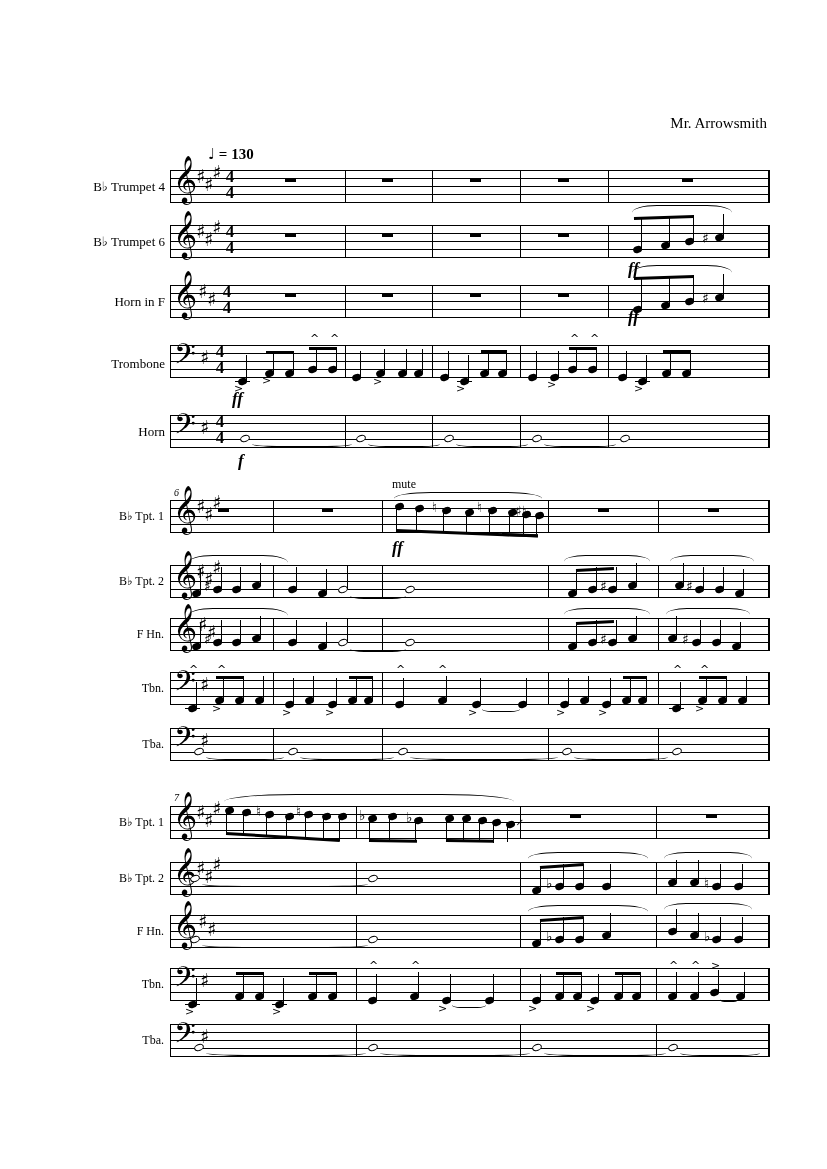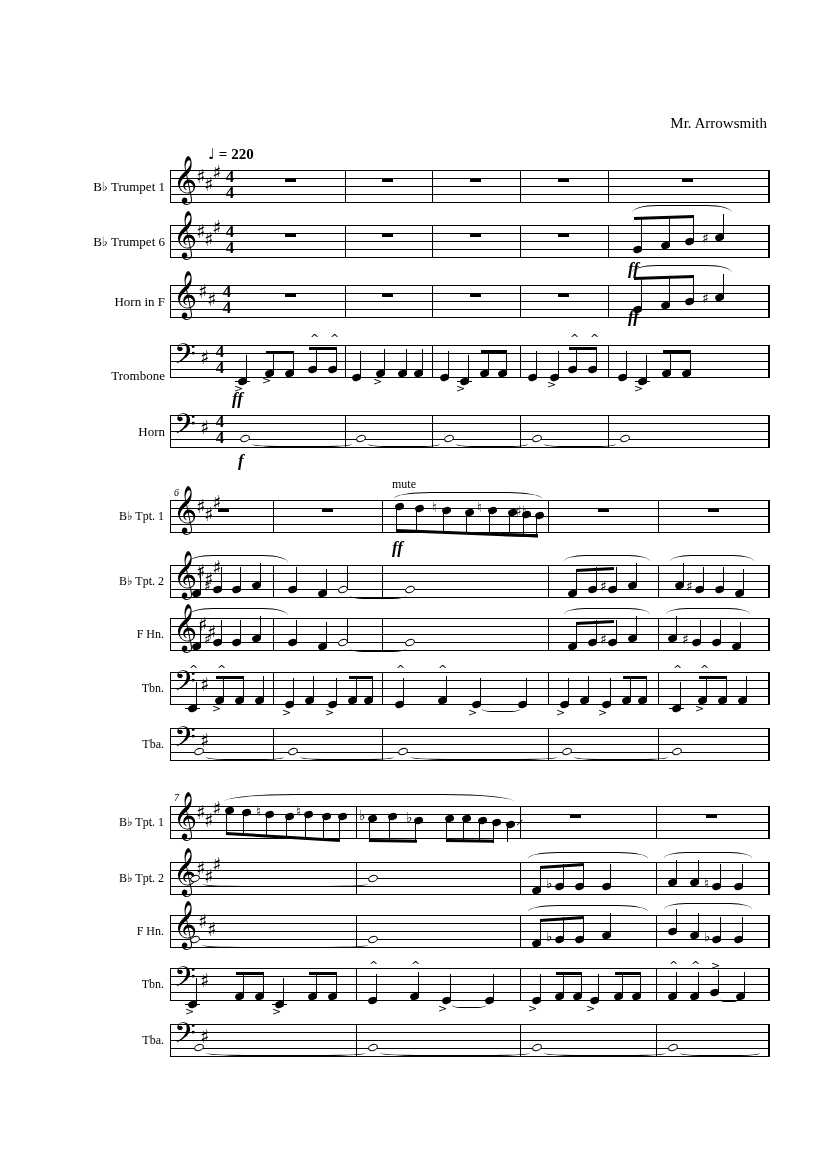--- a/index.html
+++ b/index.html
@@ -59,32 +59,32 @@
 <body>
 
 <div class="page">
 
   <div class="composer">Mr. Arrowsmith</div>
 
   <div class="system" style="top:0;">
 
     <div class="tempo" style="left:208px;top:145px;">
       <span class="note">♩</span>
-      <span>= 220</span>
+      <span>= 130</span>
     </div>
 
     <div class="staffrow" style="top:170px;">
       <div class="lines">
           <i></i>
           <i></i>
           <i></i>
           <i></i>
           <i></i>
         </div>
-      <div class="instname" style="left:-125px;top:9px;width:120px;">B♭ Trumpet 1</div>
+      <div class="instname" style="left:-125px;top:9px;width:120px;">B♭ Trumpet 4</div>
       <div class="clef treble" style="left:3px;">𝄞</div>
       <div class="keysig" style="left:26px;top:-3px;">♯</div>
       <div class="keysig" style="left:34px;top:5px;">♯</div>
       <div class="keysig" style="left:42px;top:-7px;">♯</div>
       <div class="timesig" style="left:53px;top:-1px;width:14px;">4</div>
       <div class="timesig" style="left:53px;top:15px;width:14px;">4</div>
       <div class="barline" style="left:0px;"></div>
       <div class="barline" style="left:175px;"></div>
       <div class="barline" style="left:262px;"></div>
       <div class="barline" style="left:350px;"></div>
@@ -176,21 +176,21 @@
     </div>
 
     <div class="staffrow" style="top:345px;">
       <div class="lines">
           <i></i>
           <i></i>
           <i></i>
           <i></i>
           <i></i>
         </div>
-      <div class="instname" style="left:-125px;top:23px;width:120px;">Trombone</div>
+      <div class="instname" style="left:-125px;top:11px;width:120px;">Trombone</div>
       <div class="clef bass" style="left:4px;">𝄢</div>
       <div class="keysig" style="left:30px;top:3px;">♯</div>
       <div class="timesig" style="left:43px;top:-1px;width:14px;">4</div>
       <div class="timesig" style="left:43px;top:15px;width:14px;">4</div>
       <div class="barline" style="left:0px;"></div>
       <div class="barline" style="left:175px;"></div>
       <div class="barline" style="left:262px;"></div>
       <div class="barline" style="left:350px;"></div>
       <div class="barline" style="left:438px;"></div>
       <div class="barline thick" style="left:598px;"></div>

